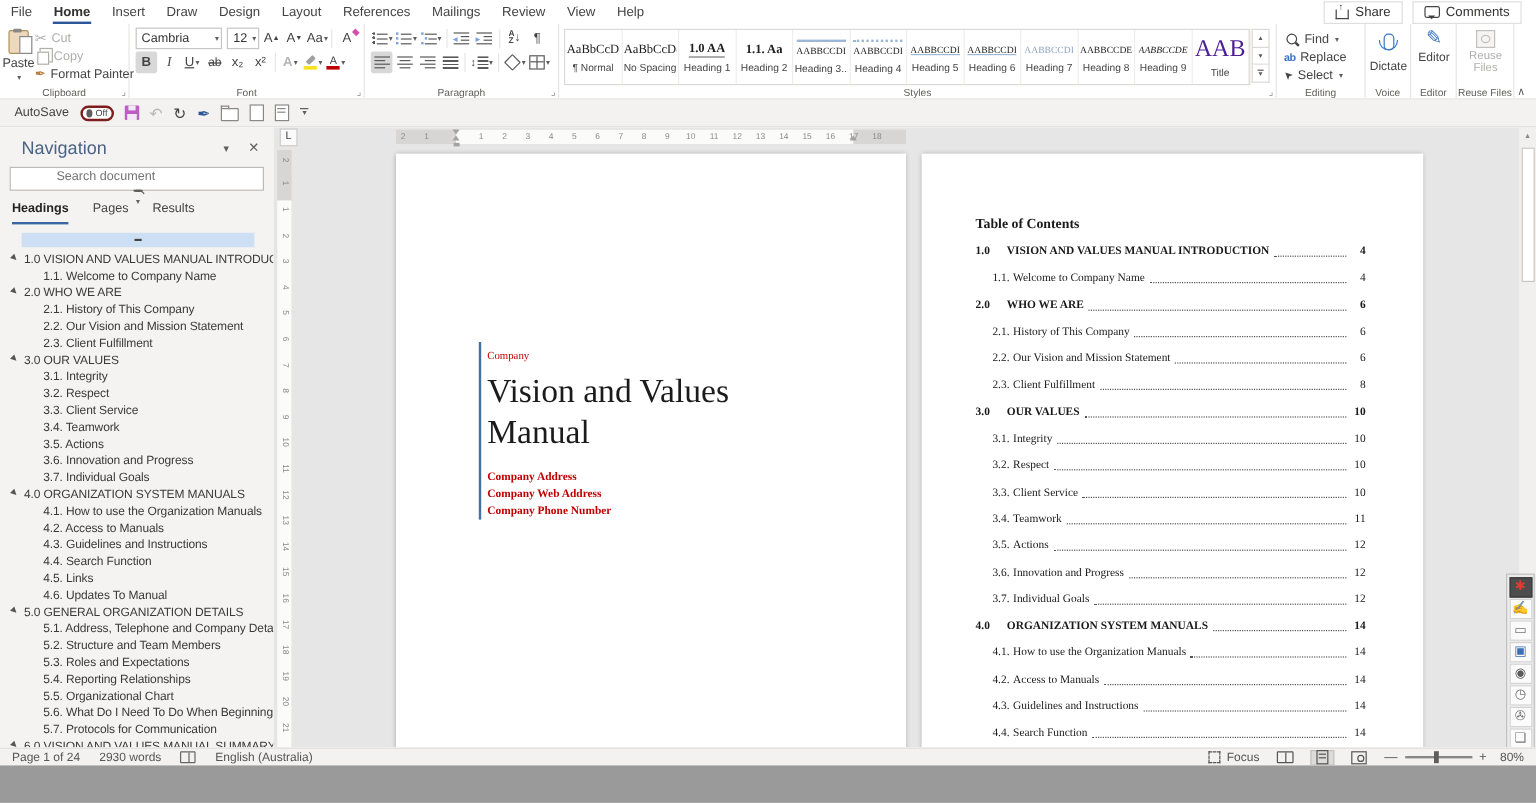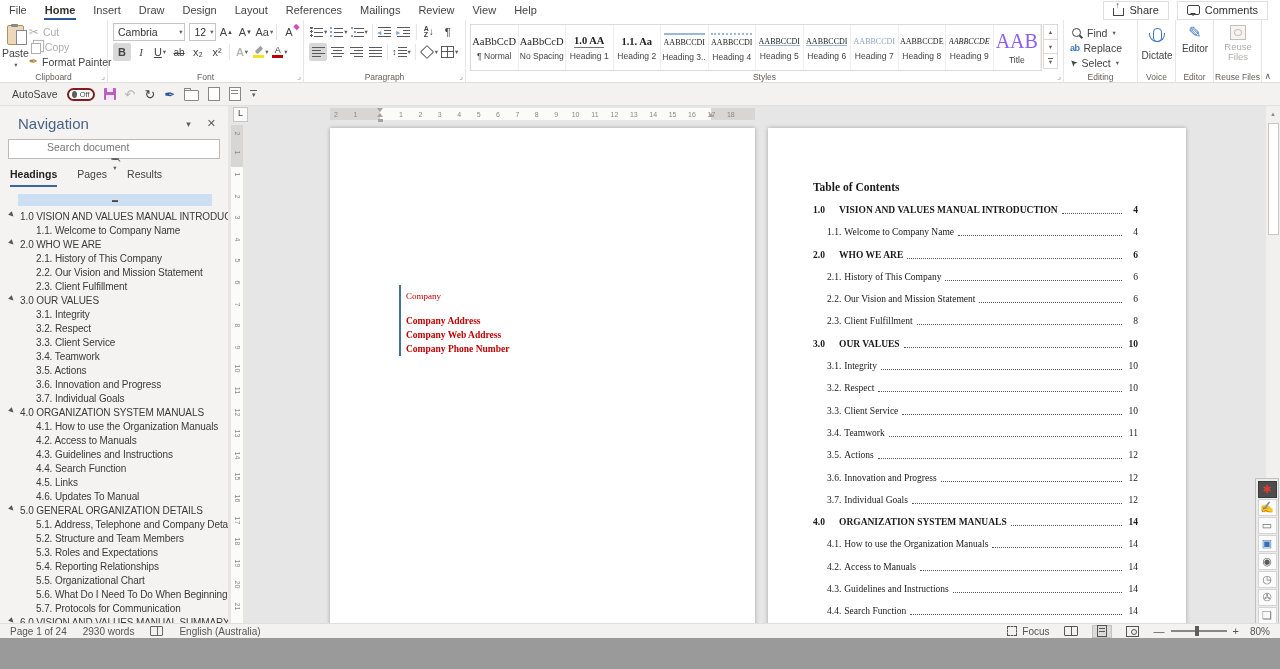--- a/index.html
+++ b/index.html
@@ -99,21 +99,21 @@
   .sitem .lab{font-size:8.5px;color:#444;font-family:"Liberation Sans",sans-serif;margin-top:3px;white-space:nowrap;overflow:hidden;max-width:44px;}
   .st-h1 .prev{font-weight:bold;border-bottom:1.5px solid #777;}
   .st-h2 .prev{font-weight:bold;}
   .st-h3 .prev{font-size:8px;border-top:2px solid #9cb7d8;padding-top:1px;}
   .st-h4 .prev{font-size:8px;border-top:2px dotted #9cb7d8;padding-top:1px;}
   .st-h5 .prev{font-size:8px;text-decoration:underline;text-decoration-color:#9cb7d8;}
   .st-h6 .prev{font-size:8px;text-decoration:underline;text-decoration-color:#9cb7d8;}
   .st-h7 .prev{font-size:8px;color:#8fa5c2;}
   .st-h8 .prev{font-size:8px;}
   .st-h9 .prev{font-size:8px;font-style:italic;}
-  .st-title .prev{font-size:20px;color:#8b5cf6;line-height:22px;}
+  .st-title .prev{font-size:20px;color:#4c1d95;line-height:22px;}
   .garr{width:15px;display:flex;flex-direction:column;margin:2px 0 0 1px;}
   .garr .gab{flex:1;border:1px solid #dcdad8;border-top:none;background:#fff;font-size:5.5px;color:#605e5c;display:flex;align-items:center;justify-content:center;}
   .garr .gab:first-child{border-top:1px solid #dcdad8;}
   
   .grp-editing{width:74px;}
   .i-find{width:7px;height:7px;border:1.4px solid #444;border-radius:50%;position:relative;margin:2px;}
   .i-find::after{content:"";position:absolute;width:1.6px;height:4px;background:#444;transform:rotate(-45deg);right:-2px;bottom:-3px;}
   .i-replace{font-size:9px;color:#3b76c2;font-weight:bold;letter-spacing:-0.5px;}
   .i-select{display:inline-block;transform:rotate(-135deg);font-size:9px;color:#444;line-height:9px;}
   .grp-voice{width:38px;}
@@ -847,20 +847,21 @@
             <span class="vnum" style="top: 455.4px;">20</span>
             <span class="vnum" style="top: 477px;">21</span>
             <span class="vnum" style="top: 498.6px;">22</span>
             <span class="vnum" style="top: 520.2px;">23</span>
           </div>
       </div>
 
       <div class="page page1">
         <div class="titleblock">
           <div class="company">Company</div>
+          <div class="doc-title">Vision and Values Manual</div>
           <div class="addr">
             <div>Company Address</div>
             <div>Company Web Address</div>
             <div>Company Phone Number</div>
           </div>
         </div>
       </div>
 
       <div class="page page2">
         <div class="toc-title">Table of Contents</div>

